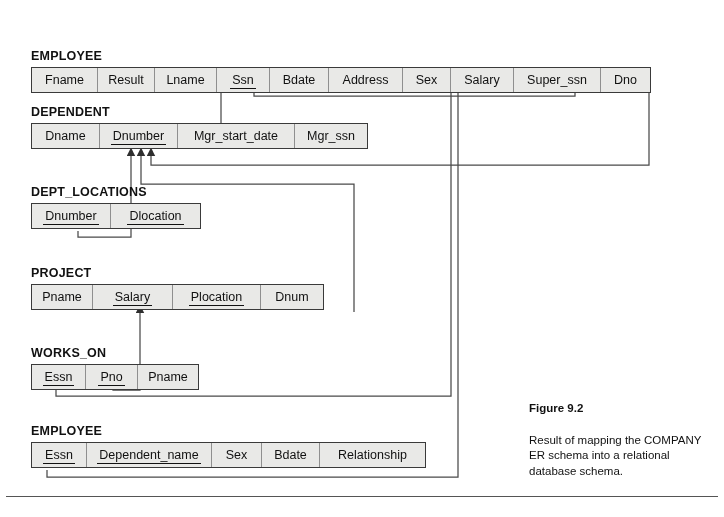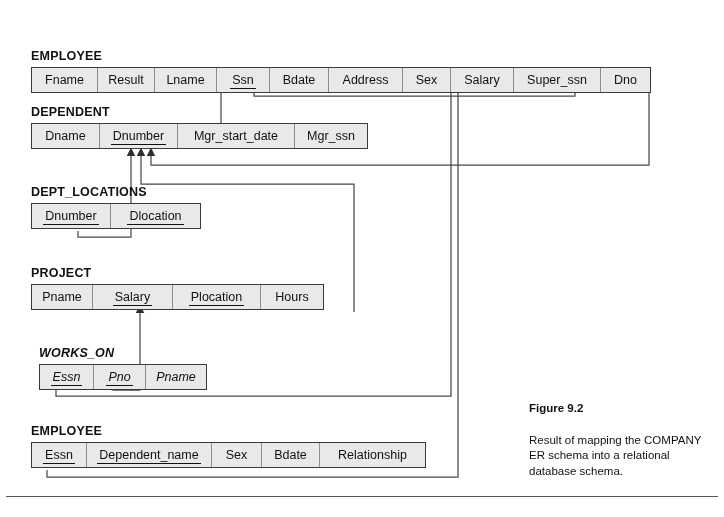--- a/index.html
+++ b/index.html
@@ -124,25 +124,25 @@
       <div class="attr pk" style="width:89px"><span class="txt">Dlocation</span></div>
     </div>
   </div>
 
   <div class="relation" style="left:31px;top:266px;">
     <div class="rel-name">PROJECT</div>
     <div class="rel-row">
       <div class="attr" style="width:61px"><span class="txt">Pname</span></div>
       <div class="attr pk" style="width:80px"><span class="txt">Salary</span></div>
       <div class="attr pk" style="width:88px"><span class="txt">Plocation</span></div>
-      <div class="attr" style="width:62px"><span class="txt">Hours</span></div>
+      <div class="attr" style="width:62px"><span class="txt">Dnum</span></div>
     </div>
   </div>
 
-  <div class="relation" style="left:39px;top:346px;font-style:italic;">
+  <div class="relation" style="left:31px;top:346px;">
     <div class="rel-name">WORKS_ON</div>
     <div class="rel-row">
       <div class="attr pk" style="width:54px"><span class="txt">Essn</span></div>
       <div class="attr pk" style="width:52px"><span class="txt">Pno</span></div>
       <div class="attr" style="width:60px"><span class="txt">Pname</span></div>
     </div>
   </div>
 
   <div class="relation" style="left:31px;top:424px;">
     <div class="rel-name">EMPLOYEE</div>

